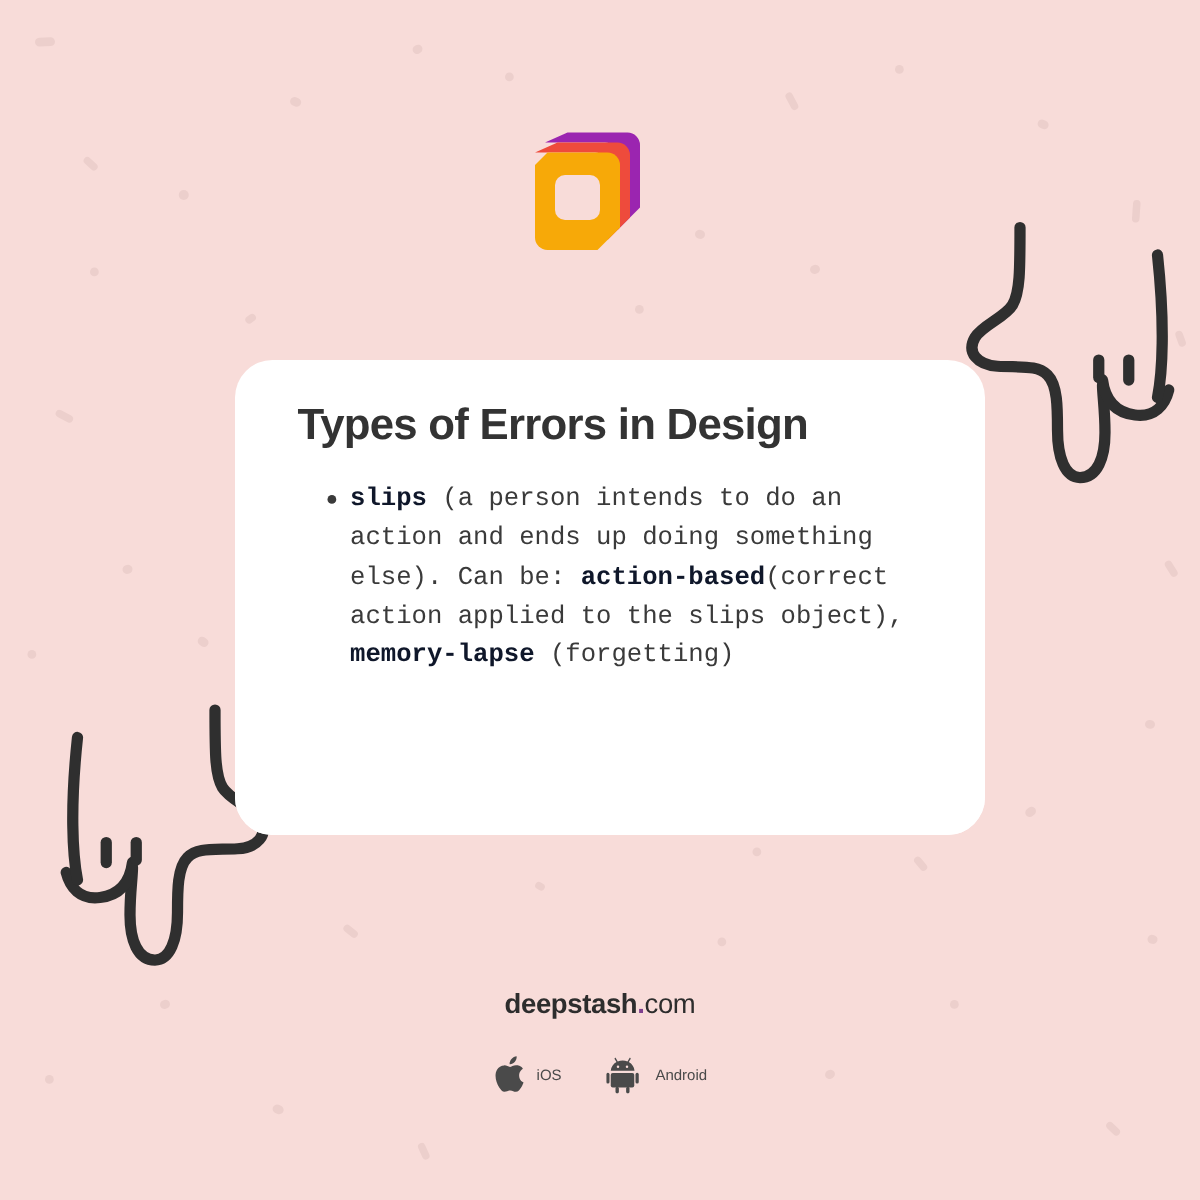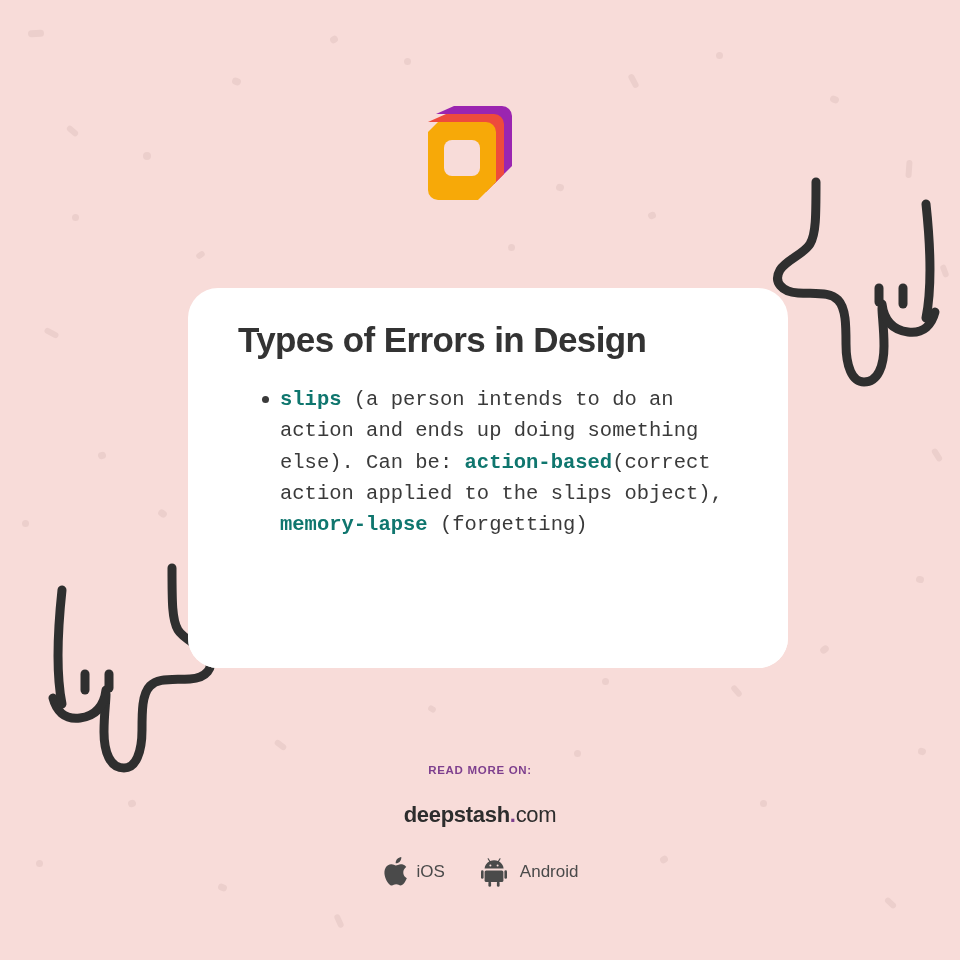--- a/index.html
+++ b/index.html
@@ -101,21 +101,21 @@
     position: absolute;
     left: -2px;
     top: 12px;
     width: 7px;
     height: 7px;
     border-radius: 50%;
     background: #3a3a3a;
   }
   .term {
     font-weight: 700;
-    color: #0f766e;
+    color: #0f172a;
   }
   
   #card-fade {
     position: absolute;
     left: 0;
     right: 0;
     bottom: 0;
     height: 100px;
     background: linear-gradient(to bottom,
        rgba(255,255,255,0) 0%,
@@ -159,21 +159,21 @@
     gap: 36px;
   }
   .store {
     display: flex;
     align-items: center;
     gap: 9px;
   }
   .store svg { display: block; }
   .store-label {
     font-family: "Liberation Sans", sans-serif;
-    font-size: 17px;
+    font-size: 12px;
     color: #4a4a4a;
   }
 </style>
 </head>
 <body>
 
 <div id="stage">
 
   <div class="confetti-layer">
       <div class="confetti" style="left: 28px; top: 30px; width: 16px; height: 7px; background: rgb(236, 207, 204); transform: rotate(-2deg);"></div>
@@ -254,21 +254,20 @@
     <div id="card-inner">
       <h1 id="card-title">Types of Errors in Design</h1>
       <ul id="card-list" class="card-body">
         <li><span class="term">slips</span><span> (a person intends to do an action and ends up doing something else). Can be: </span><span class="term">action-based</span><span>(correct action applied to the slips object), </span><span class="term">memory-lapse</span><span> (forgetting)</span></li>
       </ul>
     </div>
     <div id="card-fade"></div>
   </div>
 
   <div id="footer">
-    <div id="read-more">READ MORE ON:</div>
     <div id="wordmark">
       <span class="ws-bold">deepstash</span><span class="ws-dot">.</span><span class="ws-tld">com</span>
     </div>
     <div id="stores">
       <div class="store">
         <span>
           <svg width="26" height="31" viewBox="0 0 26 31">
             <path d="M21.3 16.3c0-3.6 2.9-5.3 3-5.4-1.6-2.4-4.2-2.7-5.1-2.7-2.2-.2-4.2 1.3-5.3 1.3-1.1 0-2.8-1.3-4.6-1.2-2.3 0-4.5 1.4-5.7 3.5-2.5 4.3-.6 10.6 1.8 14.1 1.2 1.7 2.5 3.6 4.3 3.5 1.7-.1 2.4-1.1 4.5-1.1s2.7 1.1 4.5 1.1c1.9 0 3.1-1.7 4.2-3.4 1.3-2 1.9-3.9 1.9-4-.1 0-3.6-1.4-3.5-5.7z" fill="#4a4a4a"></path>
             <path d="M17.9 5.4c1-1.2 1.6-2.8 1.4-4.4-1.4.1-3.1 1-4.1 2.1-.9 1-1.7 2.7-1.5 4.2 1.5.2 3.1-.8 4.2-1.9z" fill="#4a4a4a"></path>
           </svg>

